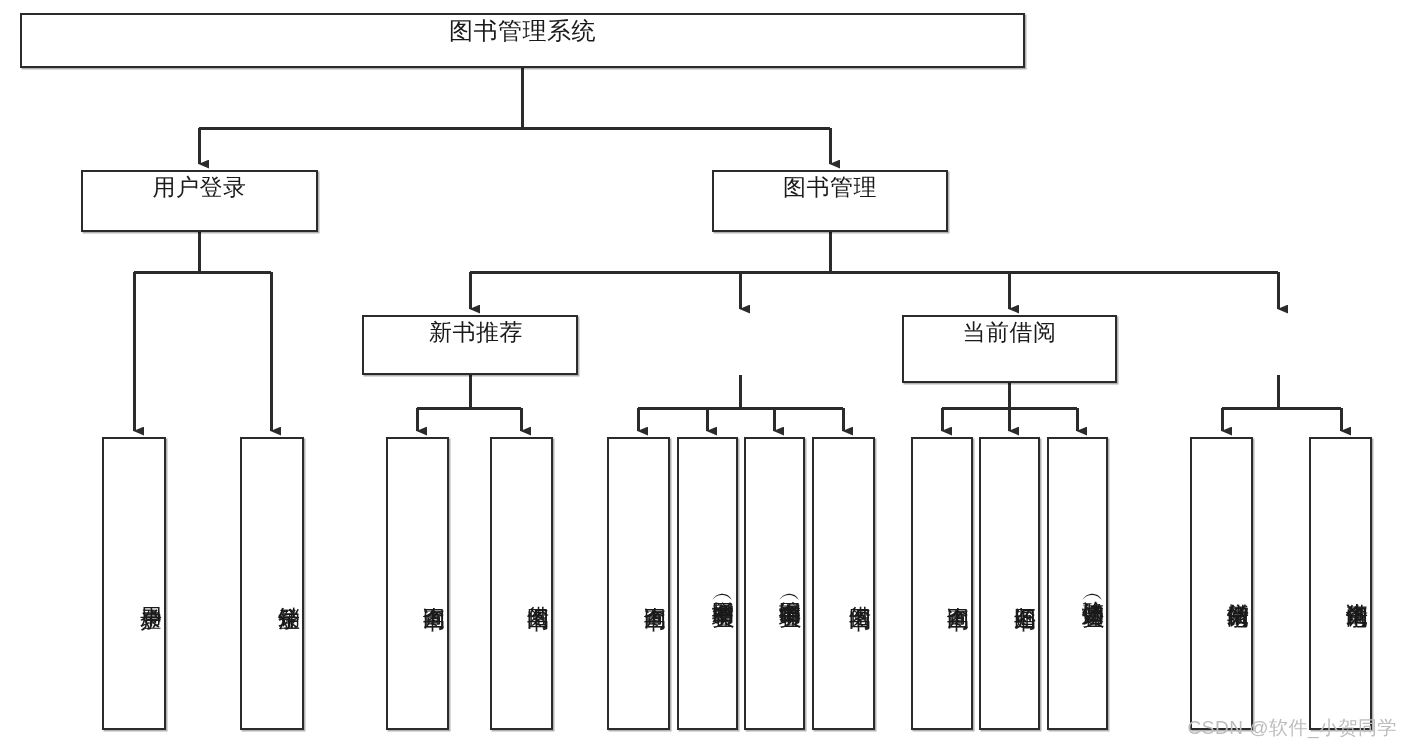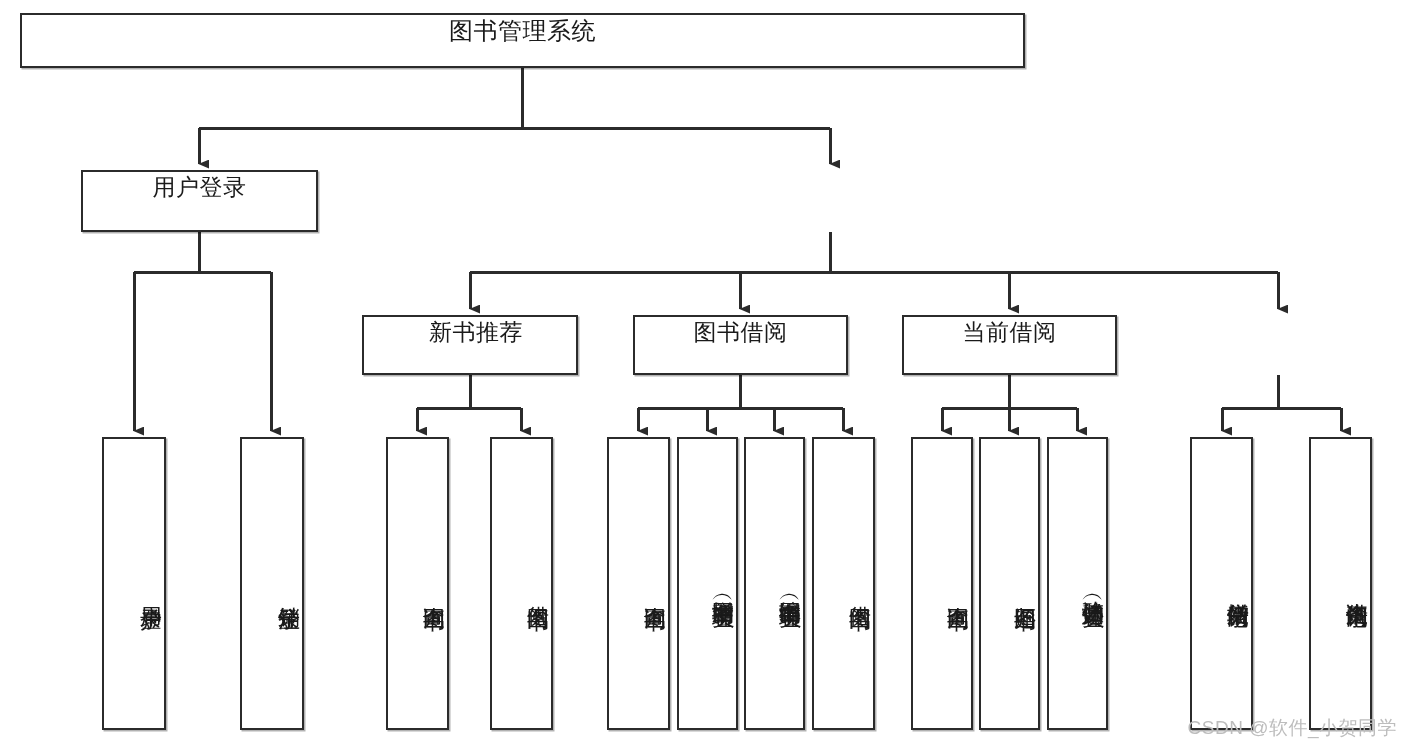--- a/index.html
+++ b/index.html
@@ -130,28 +130,28 @@
     </g>
   </svg>
 
   <div class="node horizontal root" style="left:20px; top:13px; width:1005px; height:55px;">
     <span class="node-label">图书管理系统</span>
   </div>
 
   <div class="node horizontal" style="left:81px; top:170px; width:237px; height:62px;">
     <span class="node-label">用户登录</span>
   </div>
+  <div class="node horizontal" style="left:712px; top:170px; width:236px; height:62px;">
+    <span class="node-label">图书管理</span>
+  </div>
 
   <div class="node horizontal" style="left:362px; top:315px; width:216px; height:60px;padding-left:12px;">
     <span class="node-label">新书推荐</span>
   </div>
-  <div class="node horizontal" style="left:633px; top:315px; width:215px; height:60px;">
-    <span class="node-label">图书借阅</span>
-  </div>
-  <div class="node horizontal" style="left:902px; top:315px; width:215px; height:60px;">
+  <div class="node horizontal" style="left:902px; top:315px; width:215px; height:68px;">
     <span class="node-label">当前借阅</span>
   </div>
 
   <div class="node vertical" style="left:102px; top:437px; width:64px; height:293px;">
     <span class="node-label">用户登录</span>
   </div>
   <div class="node vertical" style="left:240px; top:437px; width:64px; height:293px;">
     <span class="node-label">注销登录</span>
   </div>
 

